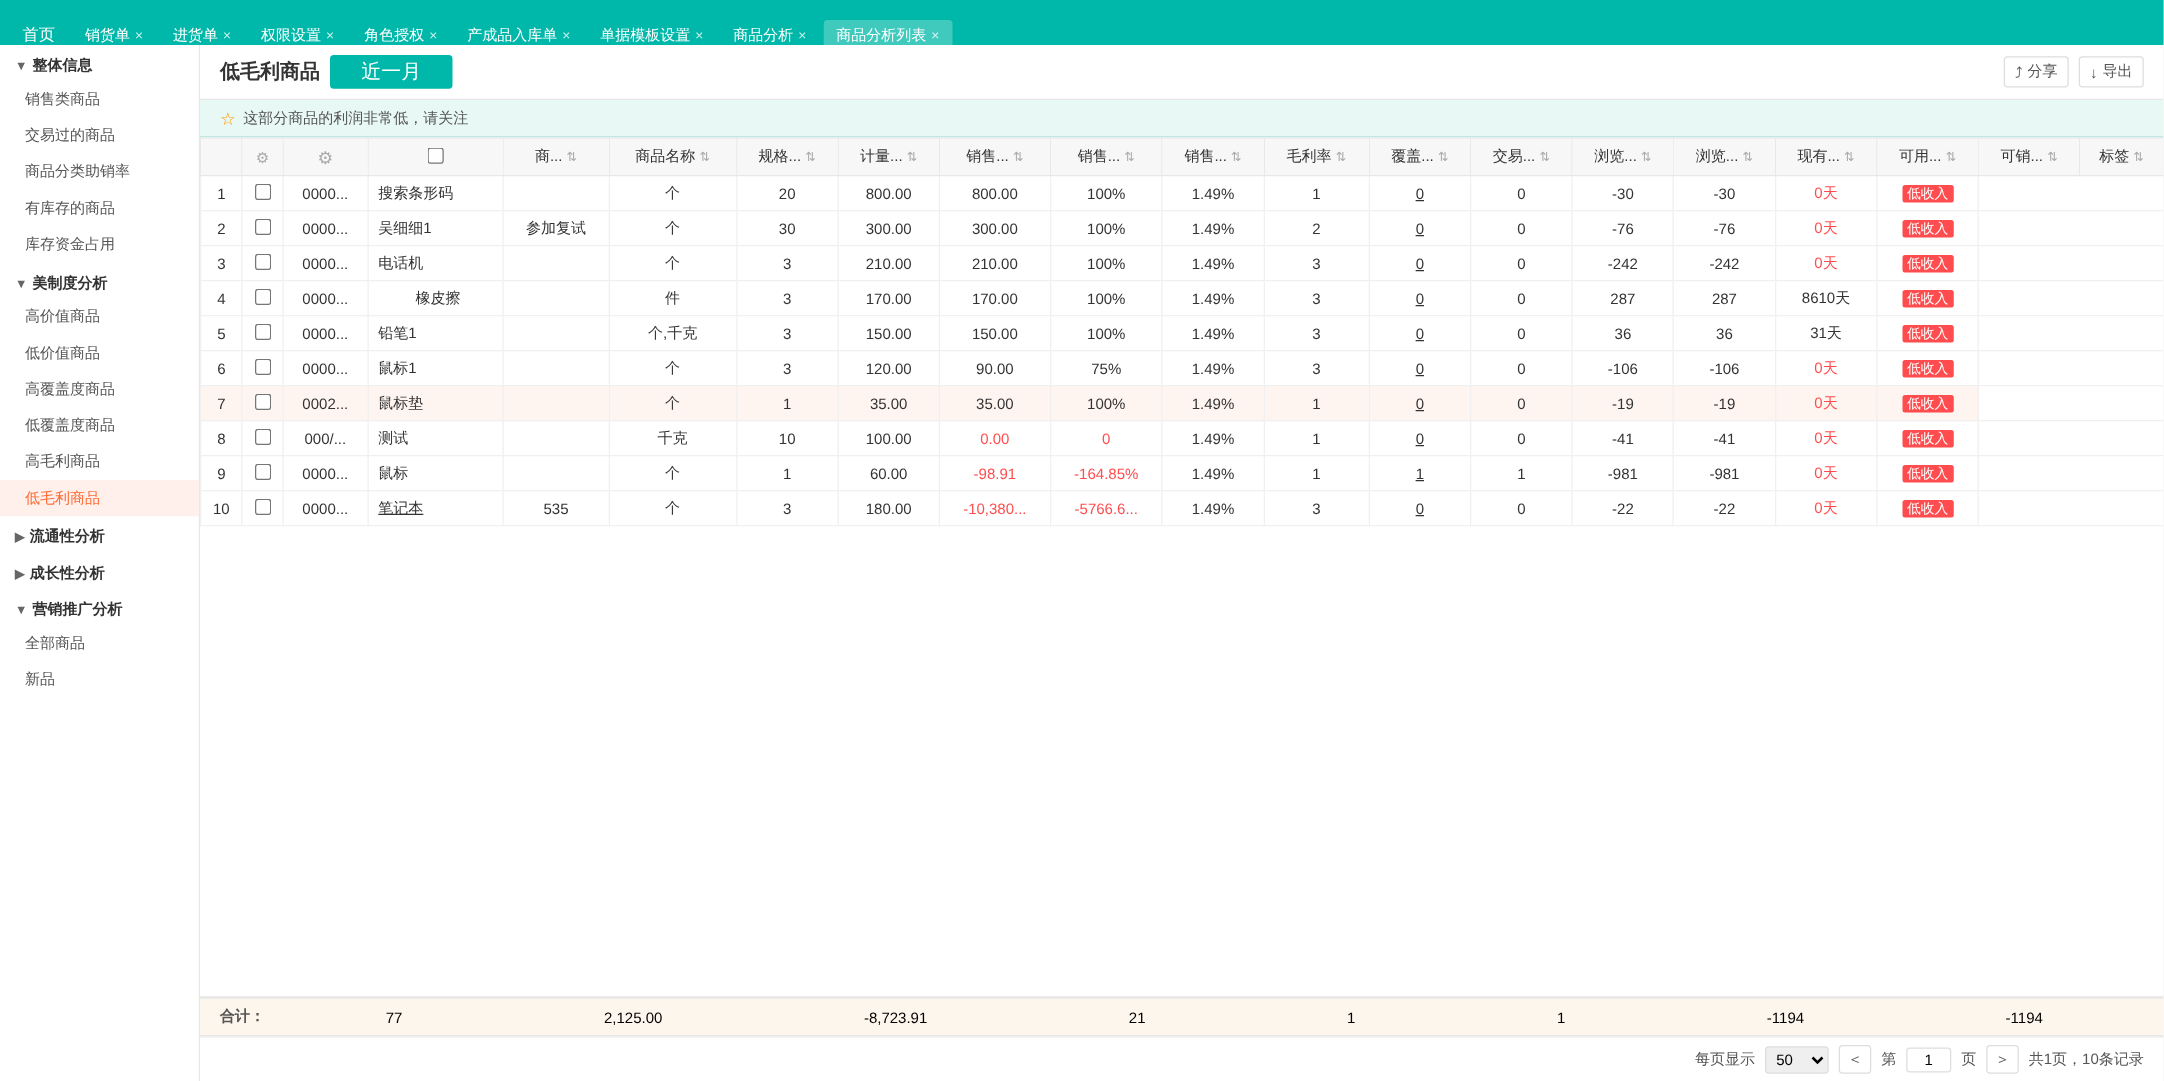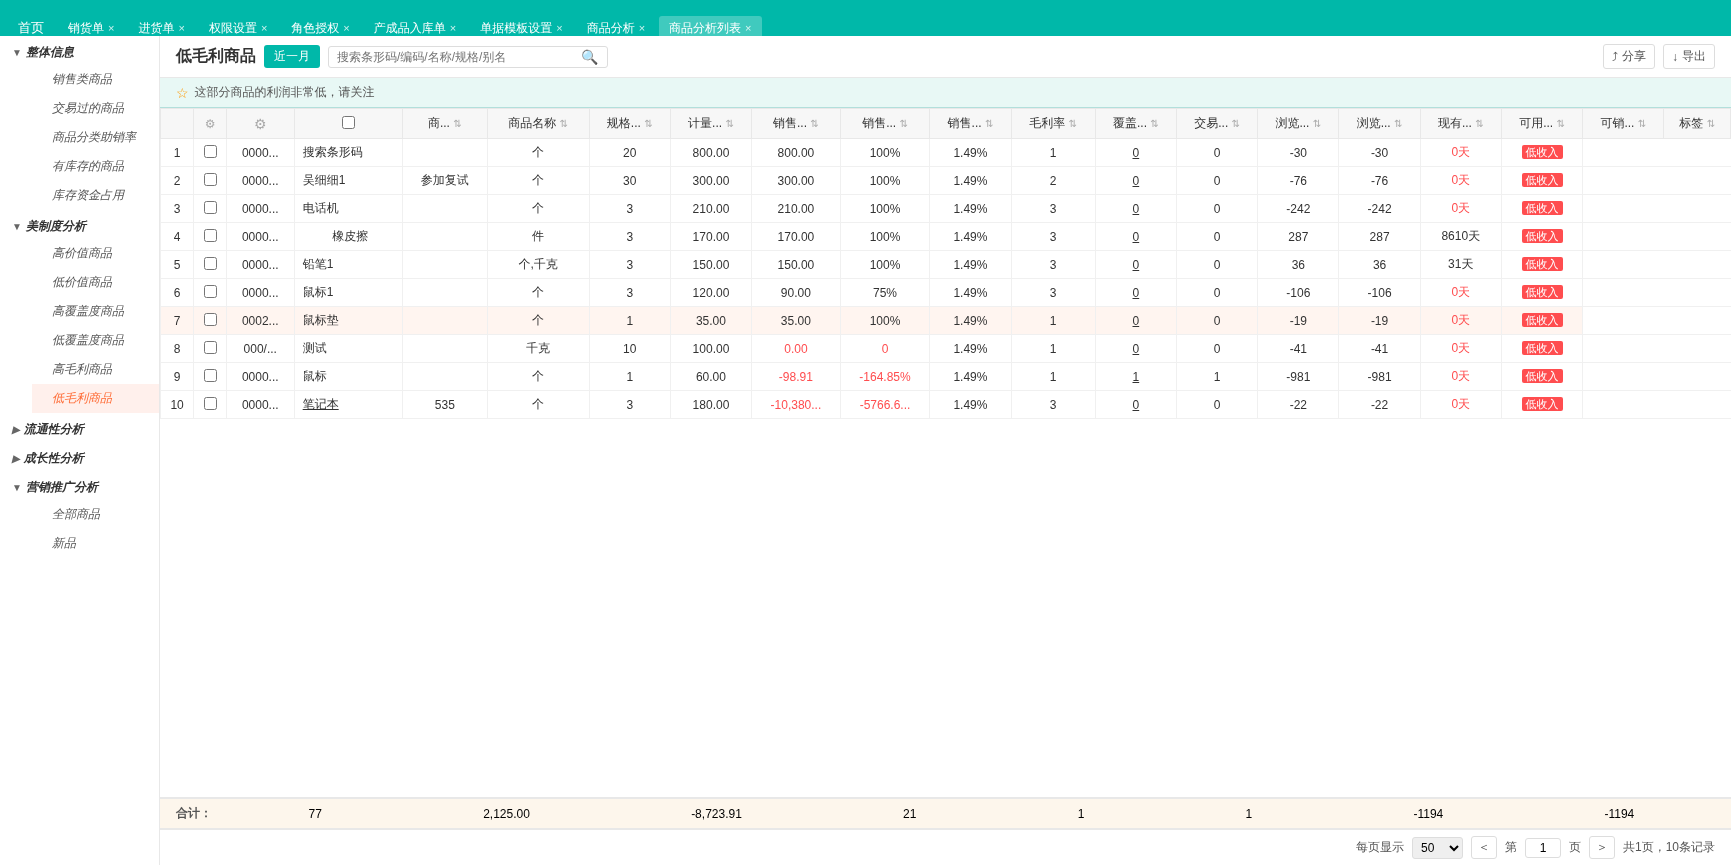--- a/index.html
+++ b/index.html
@@ -33,36 +33,34 @@
       overflow: hidden;
     }
 
     
     .sidebar {
       width: 160px;
       background: #fff;
       border-right: 1px solid #e8e8e8;
       overflow-y: auto;
       flex-shrink: 0;
-      font-style: italic;
     }
     .sidebar-section-title {
       color: #333;
       padding: 8px 12px 4px;
       font-weight: bold;
       font-size: 12px;
       cursor: pointer;
     }
     .sidebar-section-title .arrow { margin-right: 4px; color: #666; font-size: 10px; }
     .sidebar-item {
       padding: 6px 12px 6px 20px;
       color: #555;
       cursor: pointer;
       font-size: 12px;
-      margin-left: 32px;
     }
     .sidebar-item.active { background: #fff0ec; color: #ff6b35; }
 
     
     .content-area {
       flex: 1;
       display: flex;
       flex-direction: column;
       overflow: hidden;
       background: #f5f5f5;
@@ -80,23 +78,23 @@
     .page-title {
       font-size: 16px;
       font-weight: bold;
       color: #333;
     }
     .date-filter-btn {
       background: #00b8a9;
       color: #fff;
       border: none;
       border-radius: 3px;
-      padding: 3px 10px;
+      padding: 3px 25px;
       cursor: pointer;
-      font-size: 12px;
+      font-size: 16px;
     }
     .search-box {
       display: flex;
       align-items: center;
       border: 1px solid #ddd;
       border-radius: 3px;
       padding: 2px 8px;
       background: #fff;
       flex: 1;
       max-width: 280px;
@@ -290,24 +288,20 @@
     </div>
     <div class="sidebar-item">全部商品</div>
     <div class="sidebar-item">新品</div>
   </div>
 
   <div class="content-area">
 
     <div class="page-header">
       <span class="page-title">低毛利商品</span>
       <button class="date-filter-btn">近一月</button>
-      <div class="search-box">
-        <input type="text" placeholder="搜索条形码/编码/名称/规格/别名" style="">
-        <span class="search-icon-btn">🔍</span>
-      </div>
       <div class="header-actions">
         <button class="action-btn">
           <span>⤴</span>
           <span>分享</span>
         </button>
         <button class="action-btn">
           <span>↓</span>
           <span>导出</span>
         </button>
       </div>

